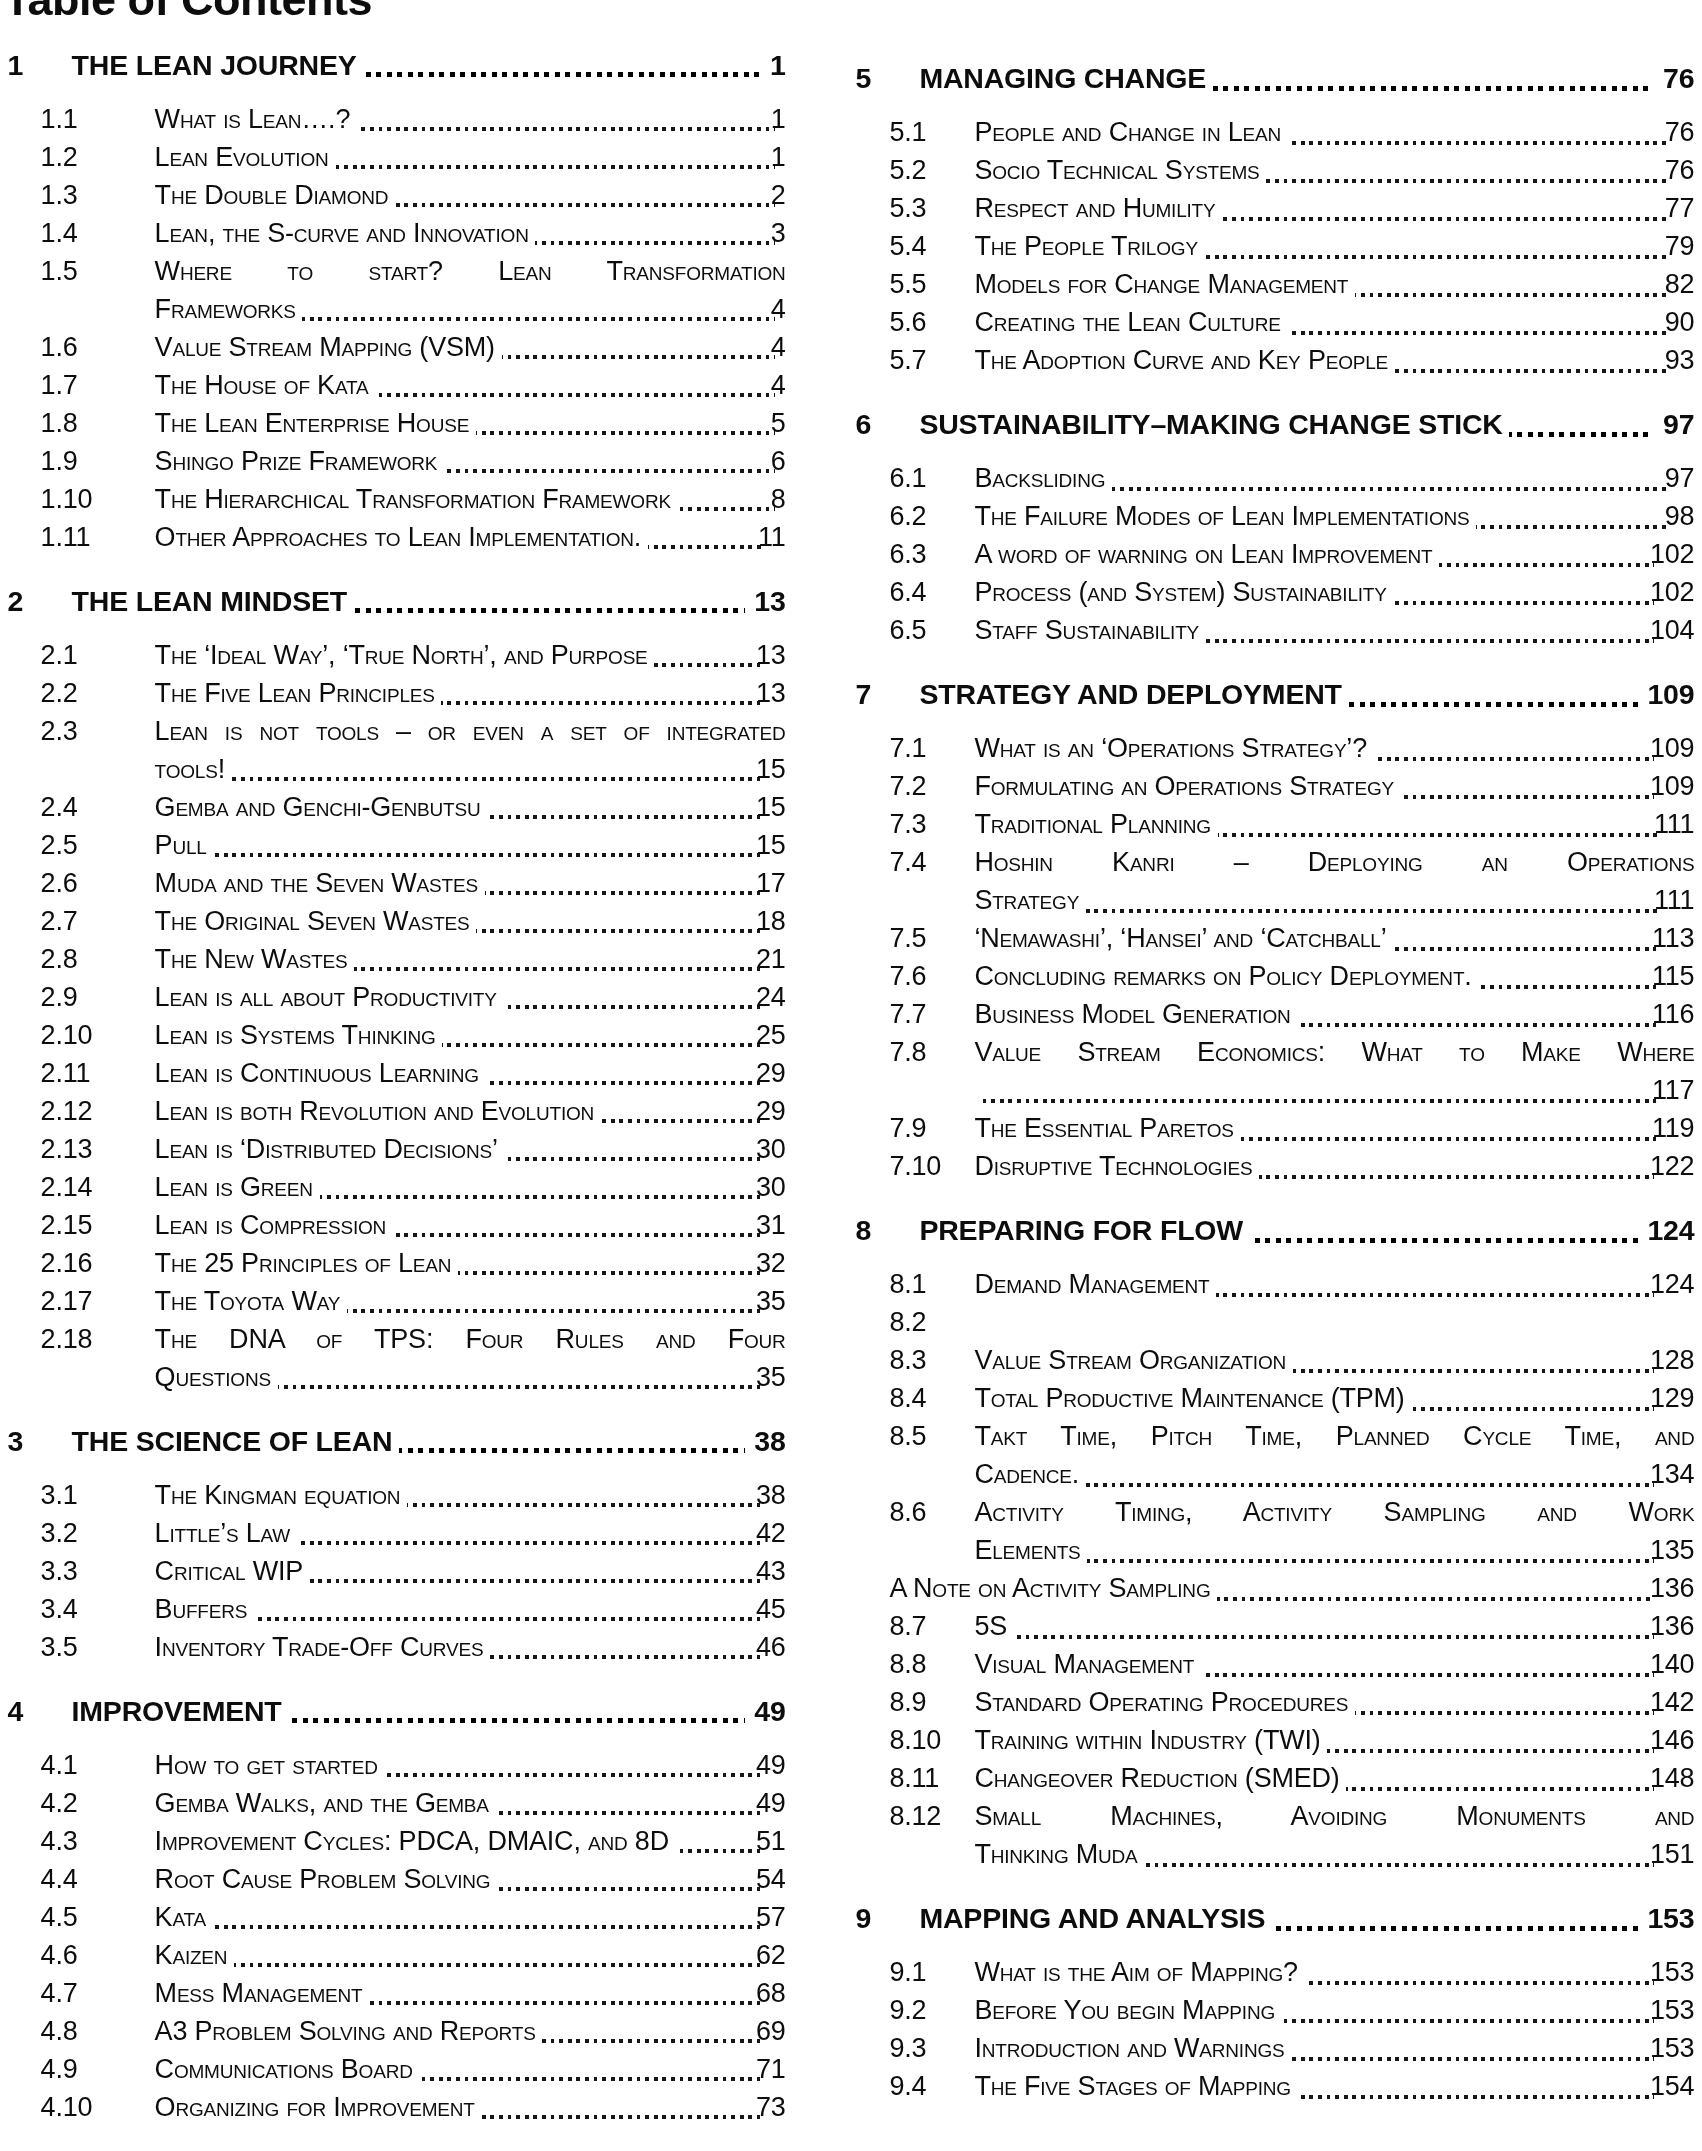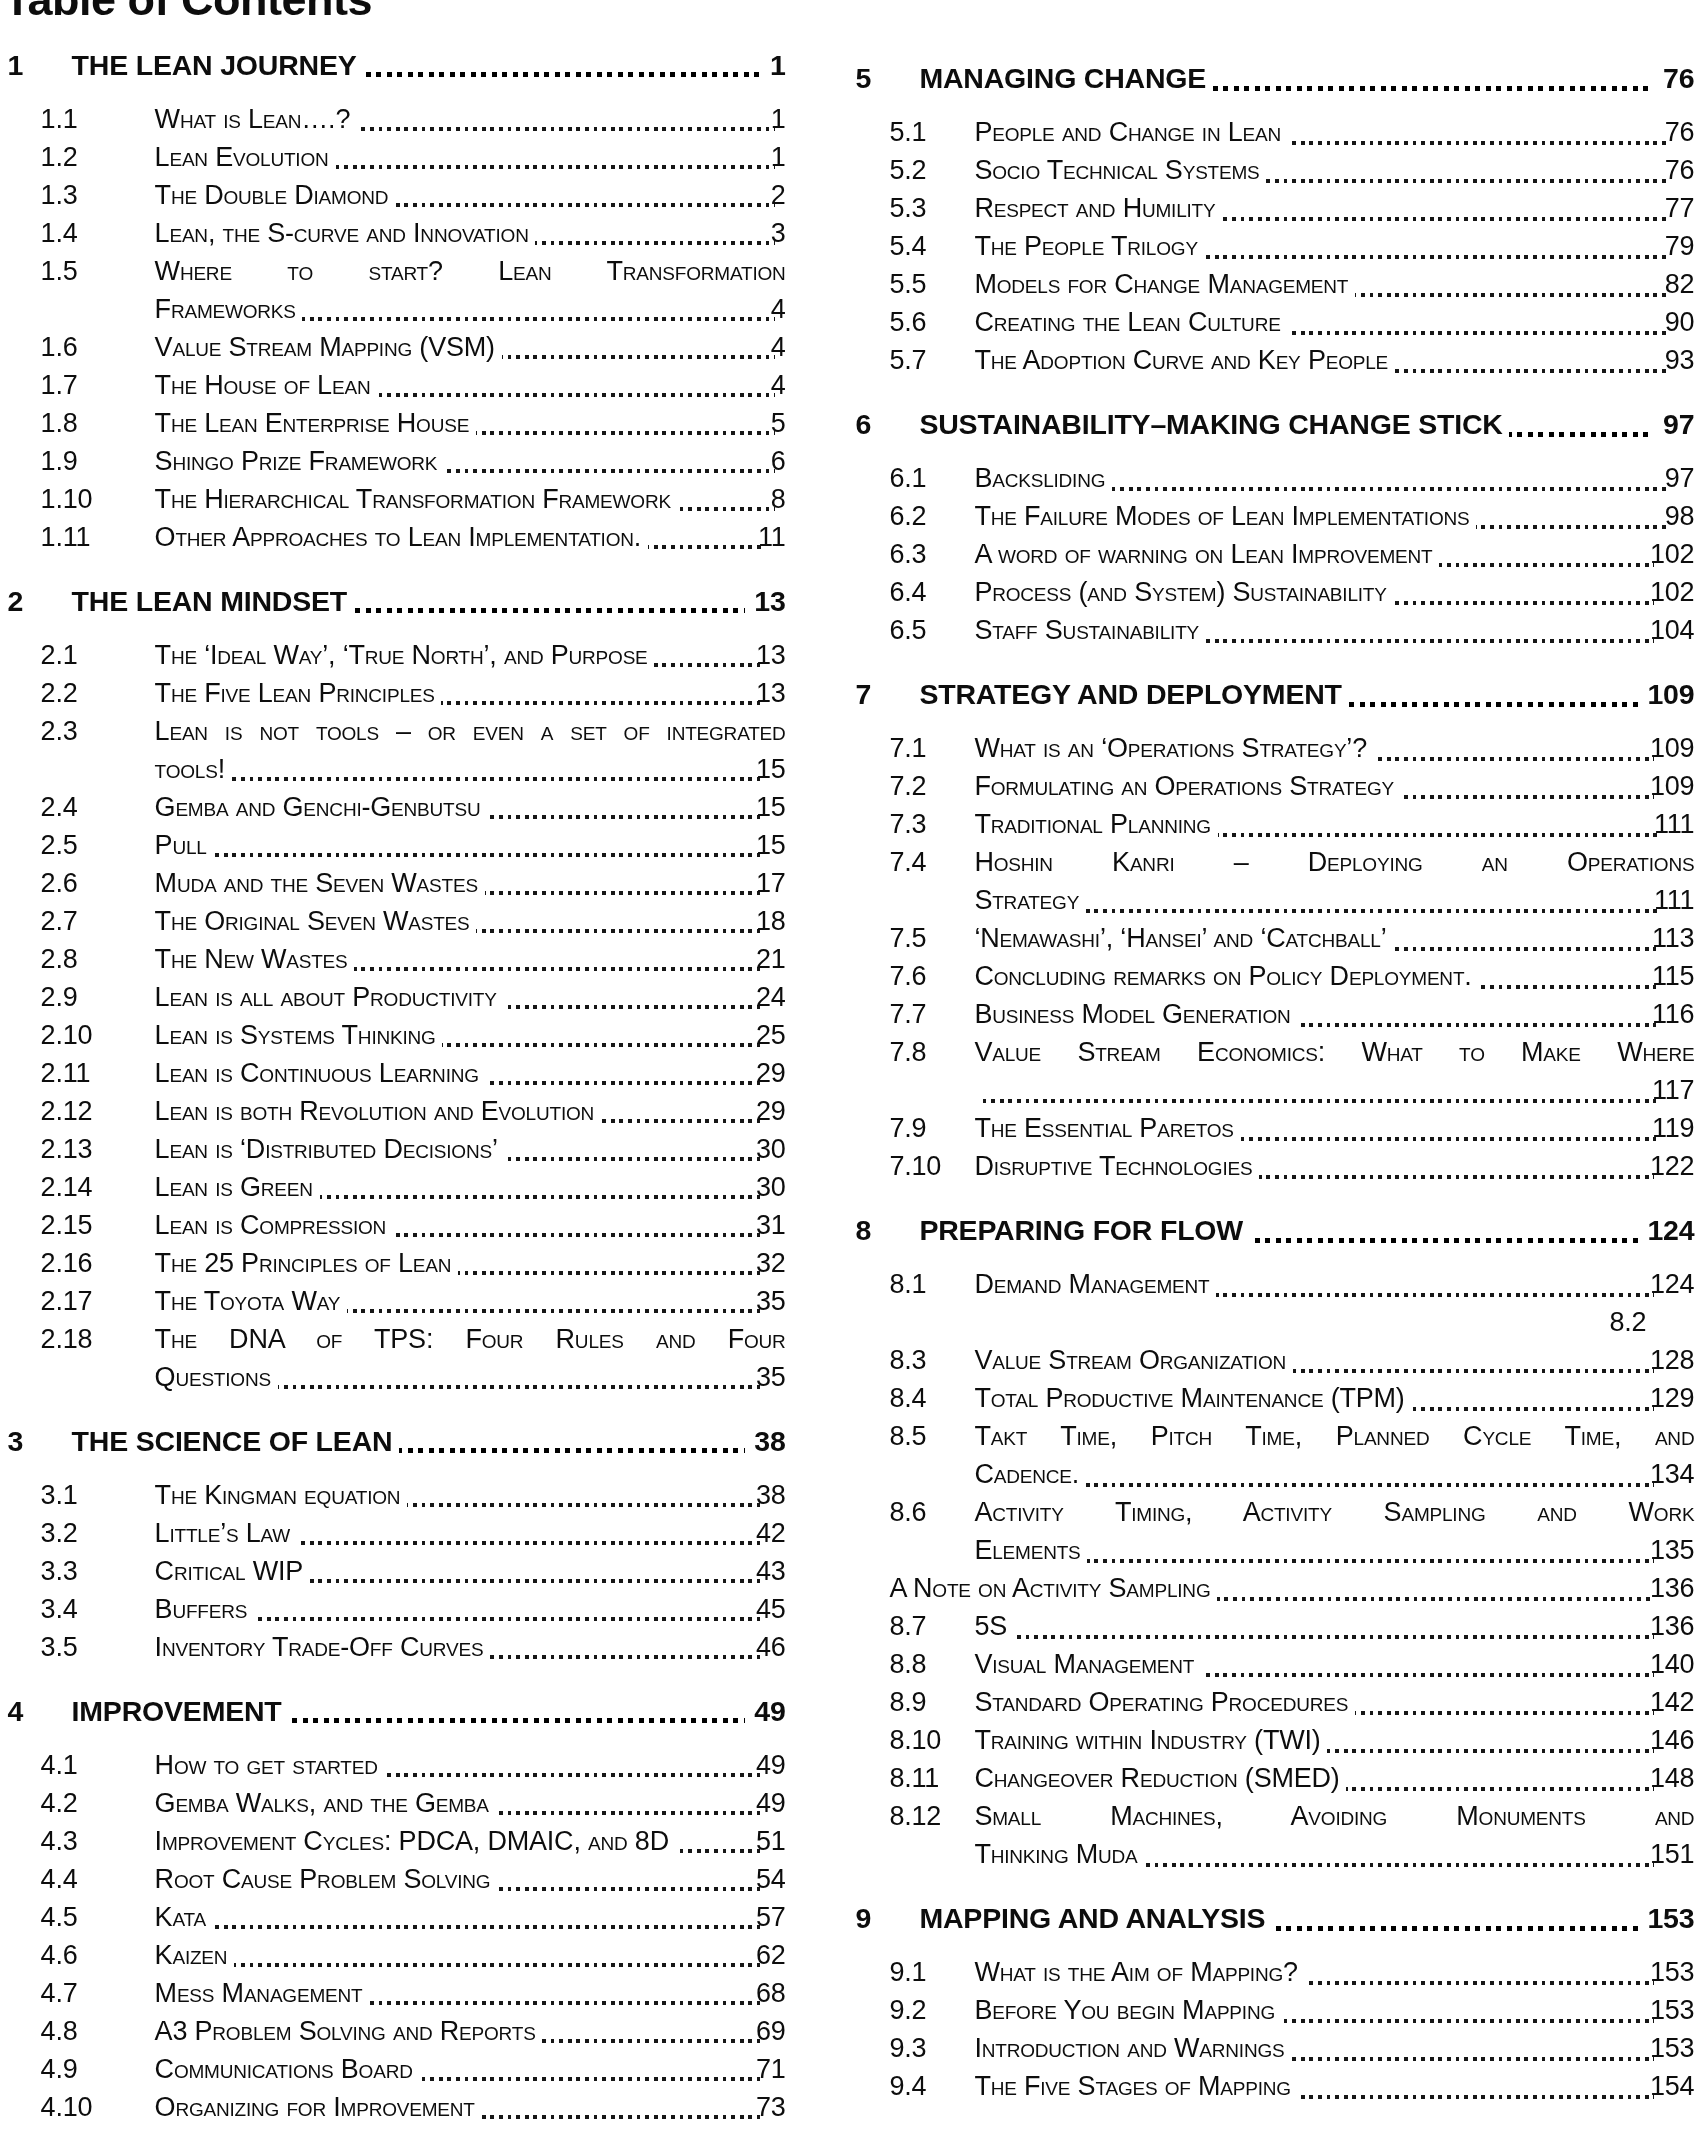--- a/index.html
+++ b/index.html
@@ -43,21 +43,21 @@
   .row.chapter:first-child { margin-top: 0; }
   .row.chapter .num { width: 64px; flex: none; }
 
   
   .row.section, .row.note {
     font-size: 27px;
     line-height: 38px;
     letter-spacing: -0.2px;
   }
   .col-1 .row.section, .col-1 .row.note { padding-left: 33px; }
-  .col-2 .row.section, .col-2 .row.note { padding-left: 34px; justify-content: flex-end; }
+  .col-2 .row.section, .col-2 .row.note { padding-left: 34px; }
   .col-1 .row.section .num { width: 114px; flex: none; }
   .col-2 .row.section .num { width: 85px; flex: none; }
 
   .entry { flex: 1; min-width: 0; }
 
   
   .l1 {
     display: block;
     text-align: justify;
     text-align-last: justify;
@@ -148,21 +148,21 @@
       </div>
       <div class="row section">
         <span class="num">1.6</span>
         <div class="entry">
           <div class="l2"><span class="t">Value Stream Mapping (VSM)</span><span class="page">4</span></div>
         </div>
       </div>
       <div class="row section">
         <span class="num">1.7</span>
         <div class="entry">
-          <div class="l2"><span class="t">The House of Lean</span><span class="page">4</span></div>
+          <div class="l2"><span class="t">The House of Kata</span><span class="page">4</span></div>
         </div>
       </div>
       <div class="row section">
         <span class="num">1.8</span>
         <div class="entry">
           <div class="l2"><span class="t">The Lean Enterprise House</span><span class="page">5</span></div>
         </div>
       </div>
       <div class="row section">
         <span class="num">1.9</span>

